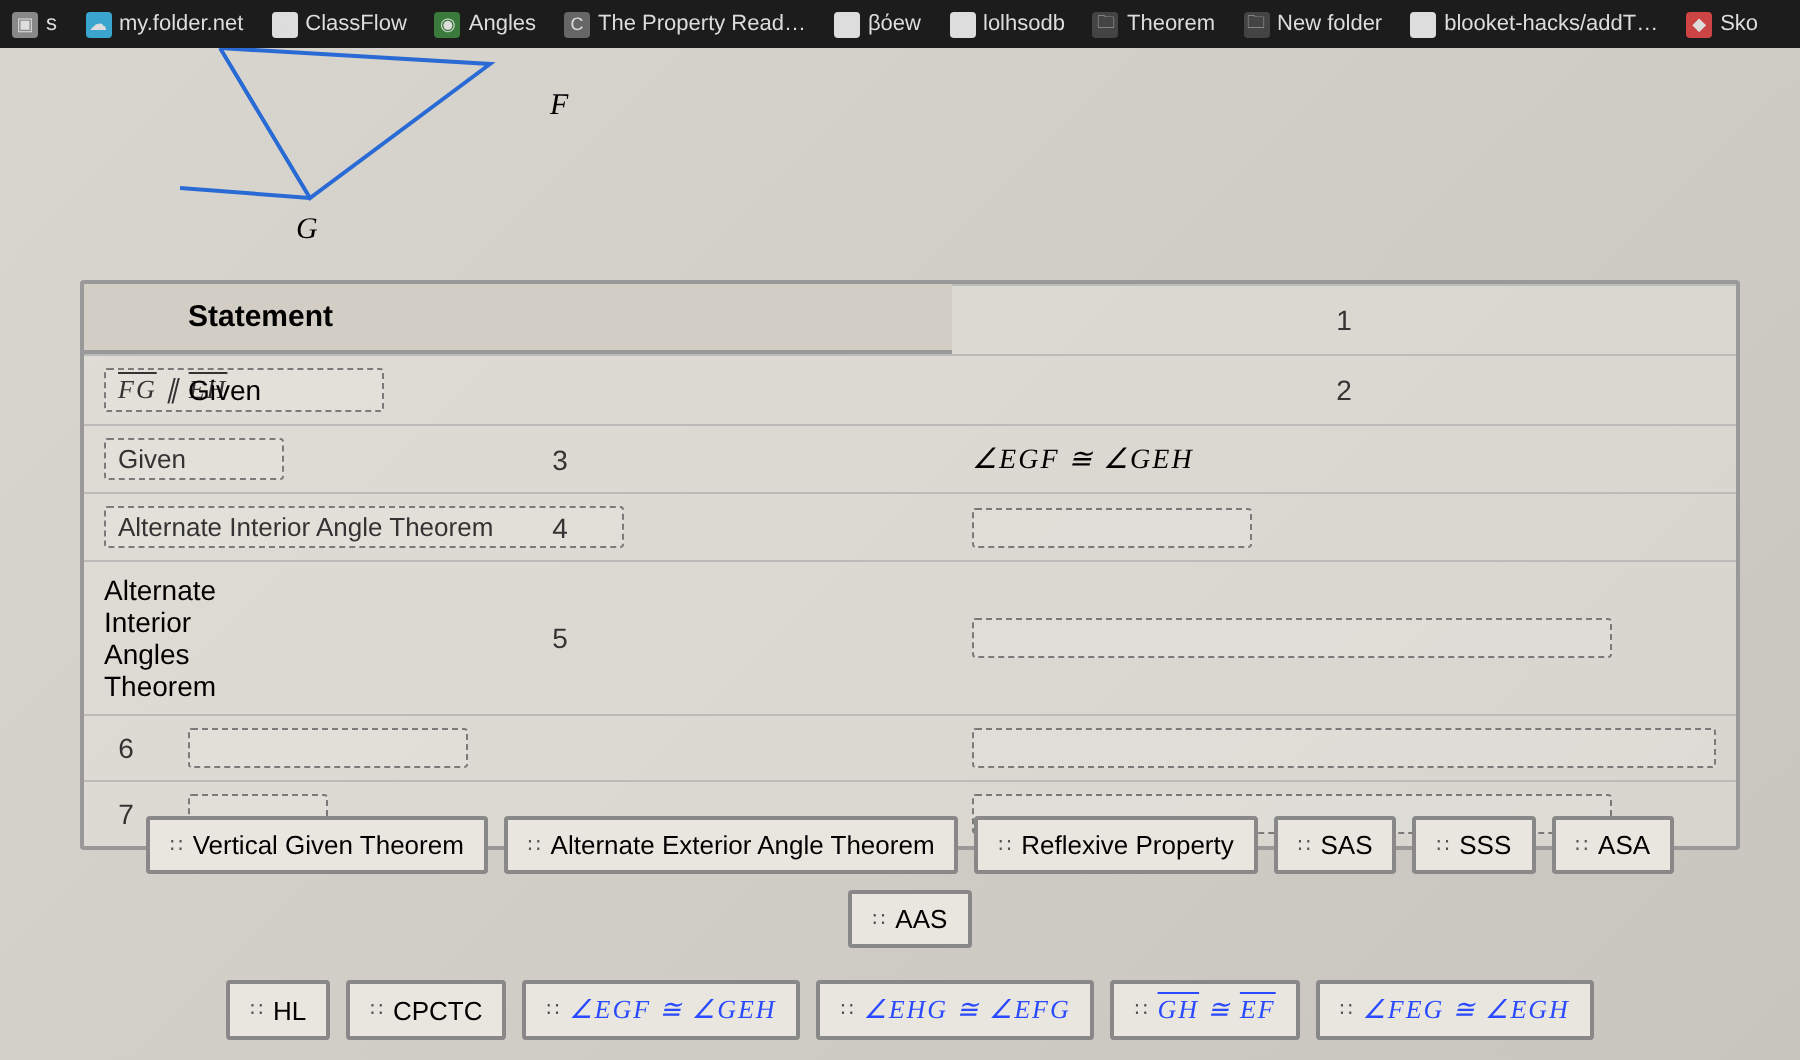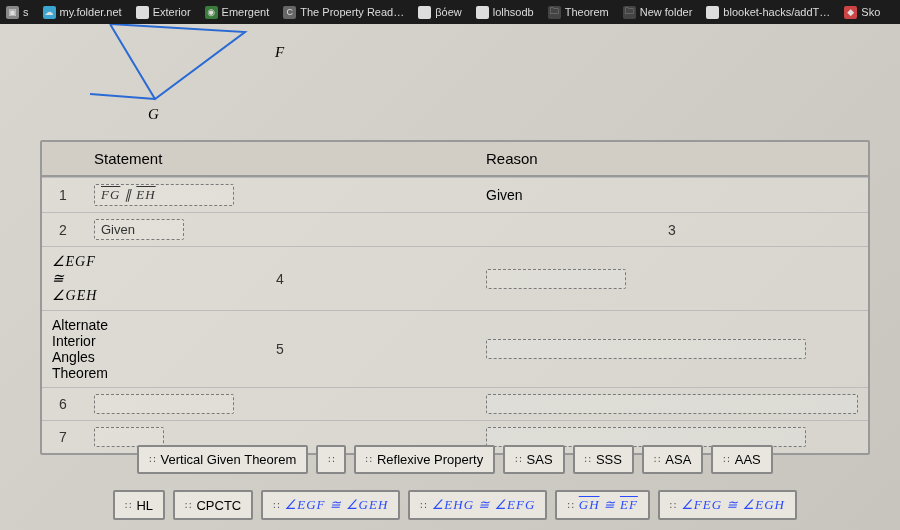--- a/index.html
+++ b/index.html
@@ -49,21 +49,21 @@
     border: 2px solid #999;
     border-radius: 2px;
     background: rgba(230,227,220,0.5);
     display: grid;
     grid-template-columns: 42px 1fr 1fr;
   }
   .hdr {
     background: #d2cec5;
     border-bottom: 2px solid #999;
     padding: 8px 10px;
-    font-weight: normal;
+    font-weight: bold;
     font-size: 15px;
   }
   .cell {
     padding: 6px 10px;
     border-top: 1px solid #bbb;
     font-size: 14px;
     min-height: 30px;
     display: flex;
     align-items: center;
   }
@@ -106,25 +106,25 @@
     <div class="bookmark">
       <span class="favicon" style="background:#888">▣</span>
       <span>s</span>
     </div>
     <div class="bookmark">
       <span class="favicon" style="background:#3aa6d0">☁</span>
       <span>my.folder.net</span>
     </div>
     <div class="bookmark">
       <span class="favicon" style="background:#ddd">A</span>
-      <span>Exterior</span>
+      <span>ClassFlow</span>
     </div>
     <div class="bookmark">
       <span class="favicon" style="background:#3a7a3a">◉</span>
-      <span>Emergent</span>
+      <span>Angles</span>
     </div>
     <div class="bookmark">
       <span class="favicon" style="background:#666">C</span>
       <span>The Property Read…</span>
     </div>
     <div class="bookmark">
       <span class="favicon" style="background:#ddd">◎</span>
       <span>βόew</span>
     </div>
     <div class="bookmark">
@@ -156,36 +156,38 @@
       <polyline points="20,0 65,75 155,8 20,0" fill="none" stroke="#2a6ad4" stroke-width="2"></polyline>
       <line x1="0" y1="70" x2="65" y2="75" stroke="#2a6ad4" stroke-width="2"></line>
       <text x="185" y="33">F</text>
       <text x="58" y="95">G</text>
     </svg>
   </div>
 
   <div class="proof-table" id="proof-table">
     <div class="hdr"></div>
     <div class="hdr">Statement</div>
-    <div class="hdr">Reason</div>
   <div class="cell num">1</div>
       <div class="cell">
         <span class="drop math" style="min-width:140px"><span class="overline">FG</span> ∥ <span class="overline">EH</span></span>
       </div>
       <div class="cell">
         <span>Given</span>
       </div>
       <div class="cell num">2</div>
       <div class="cell">
         <span class="drop" style="min-width:90px;">Given</span>
       </div>
       <div class="cell num">3</div>
       <div class="cell">
         <span class="math">∠EGF ≅ ∠GEH</span>
       </div>
+      <div class="cell">
+        <span class="drop" style="min-width:260px;">Alternate Interior Angle Theorem</span>
+      </div>
       <div class="cell num">4</div>
       <div class="cell">
         <span class="drop math" style="min-width:140px"></span>
       </div>
       <div class="cell">
         <span>Alternate Interior Angles Theorem</span>
       </div>
       <div class="cell num">5</div>
       <div class="cell">
         <span class="drop" style="min-width:320px;"></span>
@@ -206,20 +208,21 @@
       </div>
     </div>
 
   <div class="bank" id="bank">
       <div class="tile">
         <span class="grip">∷</span>
         <span>Vertical Given Theorem</span>
       </div>
       <div class="tile">
         <span class="grip">∷</span>
+        <span>Alternate Exterior Angle Theorem</span>
       </div>
       <div class="tile">
         <span class="grip">∷</span>
         <span>Reflexive Property</span>
       </div>
       <div class="tile">
         <span class="grip">∷</span>
         <span>SAS</span>
       </div>
       <div class="tile">

